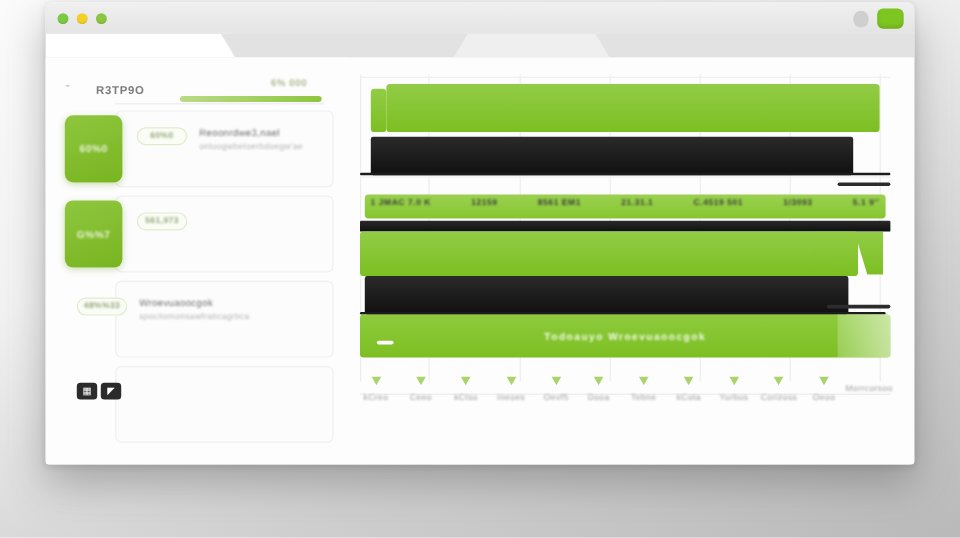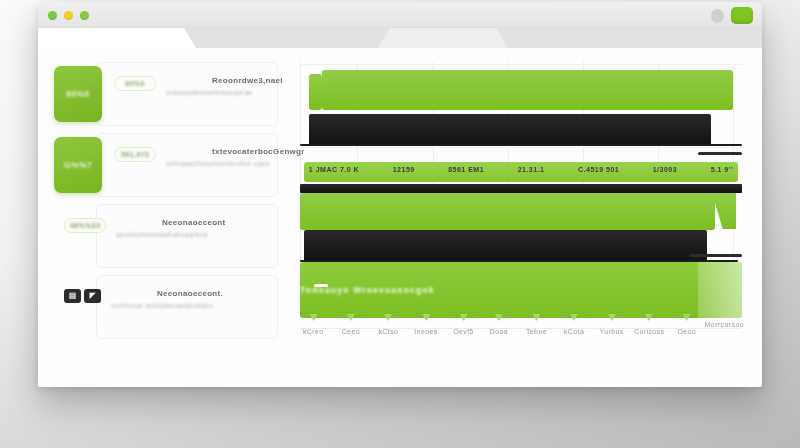--- a/index.html
+++ b/index.html
@@ -176,23 +176,23 @@
   .icon-badges { display: flex; gap: 3px; }
   .icon-badge {
     width: 17px; height: 14px; border-radius: 3px;
     background: #2b2b2b;
     display: flex; align-items: center; justify-content: center;
   }
   .icon-badge-glyph { color: #fff; font-size: 8px; line-height: 1; }
 
   .card-text { flex: 1; padding-right: 14px; }
   .card-title {
-    font-size: 8px; font-weight: bold; color: #6d6d6d;
+    font-size: 8px; font-weight: normal; color: #6d6d6d;
     letter-spacing: .3px; filter: blur(0.75px);
-    white-space: nowrap; overflow: hidden; margin-left: 46px;
+    white-space: nowrap; overflow: hidden;
   }
   .card-sub {
     margin-top: 4px;
     font-size: 7px; color: #b3b3b3; letter-spacing: .3px;
     filter: blur(0.8px); white-space: nowrap; overflow: hidden;
   }
 
   
   #chart-panel {
     position: relative;
@@ -261,26 +261,26 @@
     height: 36px;
     background: linear-gradient(#92cc46, #7cbf22);
     clip-path: polygon(0 0, 100% 0, 100% 100%, 78% 100%, 64% 22%, 50% 100%, 36% 100%, 22% 22%, 8% 100%, 0 100%);
   }
 
   
   #summary-bar {
     position: absolute;
     left: 10px; right: 16px;
     top: 206px;
-    height: 56px;
+    height: 36px;
     background: linear-gradient(#8ecb3d, #7cbf22);
     border-radius: 3px;
     display: flex;
     align-items: center;
-    justify-content: flex-start;
+    justify-content: center;
   }
   #summary-bar::after {
     content: "";
     position: absolute;
     right: 0; top: 0; bottom: 0;
     width: 44px;
     background: linear-gradient(90deg, rgba(255,255,255,.22), rgba(255,255,255,.55));
     border-radius: 0 3px 3px 0;
   }
   #summary-dash {
@@ -350,20 +350,31 @@
     <div id="active-tab">
       
     </div>
     <div id="tab-two"></div>
   </div>
 
   <div id="content">
 
     <div id="sidebar">
 
+      <div id="sidebar-header">
+        <div id="menu-icon">
+          <span></span>
+            <span></span>
+            <span></span>
+        </div>
+        <div id="sidebar-title">R3TP9O</div>
+        <div id="sidebar-header-meta">6% 000</div>
+        <div id="sidebar-divider"></div>
+        <div id="sidebar-underline"></div>
+      </div>
 
       <div class="side-card">
         <div class="card-body"></div>
         <div class="tile">
           <span class="tile-label">60%0</span>
         </div>
         <div class="card-inner">
           <div class="card-badge">
             <span class="card-badge-text">60%0</span>
           </div>
@@ -375,56 +386,48 @@
       </div>
 
       <div class="side-card">
         <div class="card-body"></div>
         <div class="tile">
           <span class="tile-label">G%%7</span>
         </div>
         <div class="card-inner">
           <div class="card-badge">
             <span class="card-badge-text">561,973</span>
-          </div>
-          <div class="card-text">
-            <div class="card-title">txtevocaterbocGenwgr</div>
-            <div class="card-sub">vebopacOuuomonterobot cgen</div>
           </div>
         </div>
       </div>
 
       <div class="side-card">
         <div class="card-body"></div>
         <div class="card-inner">
           <div class="card-badge">
             <span class="card-badge-text">48%%33</span>
           </div>
           <div class="card-text">
-            <div class="card-title">Neeonaoeceont</div>
+            <div class="card-title">Wroevuaoocgok</div>
             <div class="card-sub">spocliomonsawfrabcagrbca</div>
           </div>
         </div>
       </div>
 
       <div class="side-card">
         <div class="card-body"></div>
         <div class="card-inner">
           <div class="icon-badges">
             <div class="icon-badge">
               <span class="icon-badge-glyph">▦</span>
             </div>
             <div class="icon-badge">
               <span class="icon-badge-glyph">◤</span>
             </div>
           </div>
-          <div class="card-text">
-            <div class="card-title">Neeonaoeceont.</div>
-            <div class="card-sub">oonrtcogr gobrpbeoanlpodgeo</div>
-          </div>
         </div>
       </div>
 
     </div>
 
     <div id="chart-panel">
 
       <div id="plot-area">
 
         <div class="gridline-v" style="left:0%"></div>

